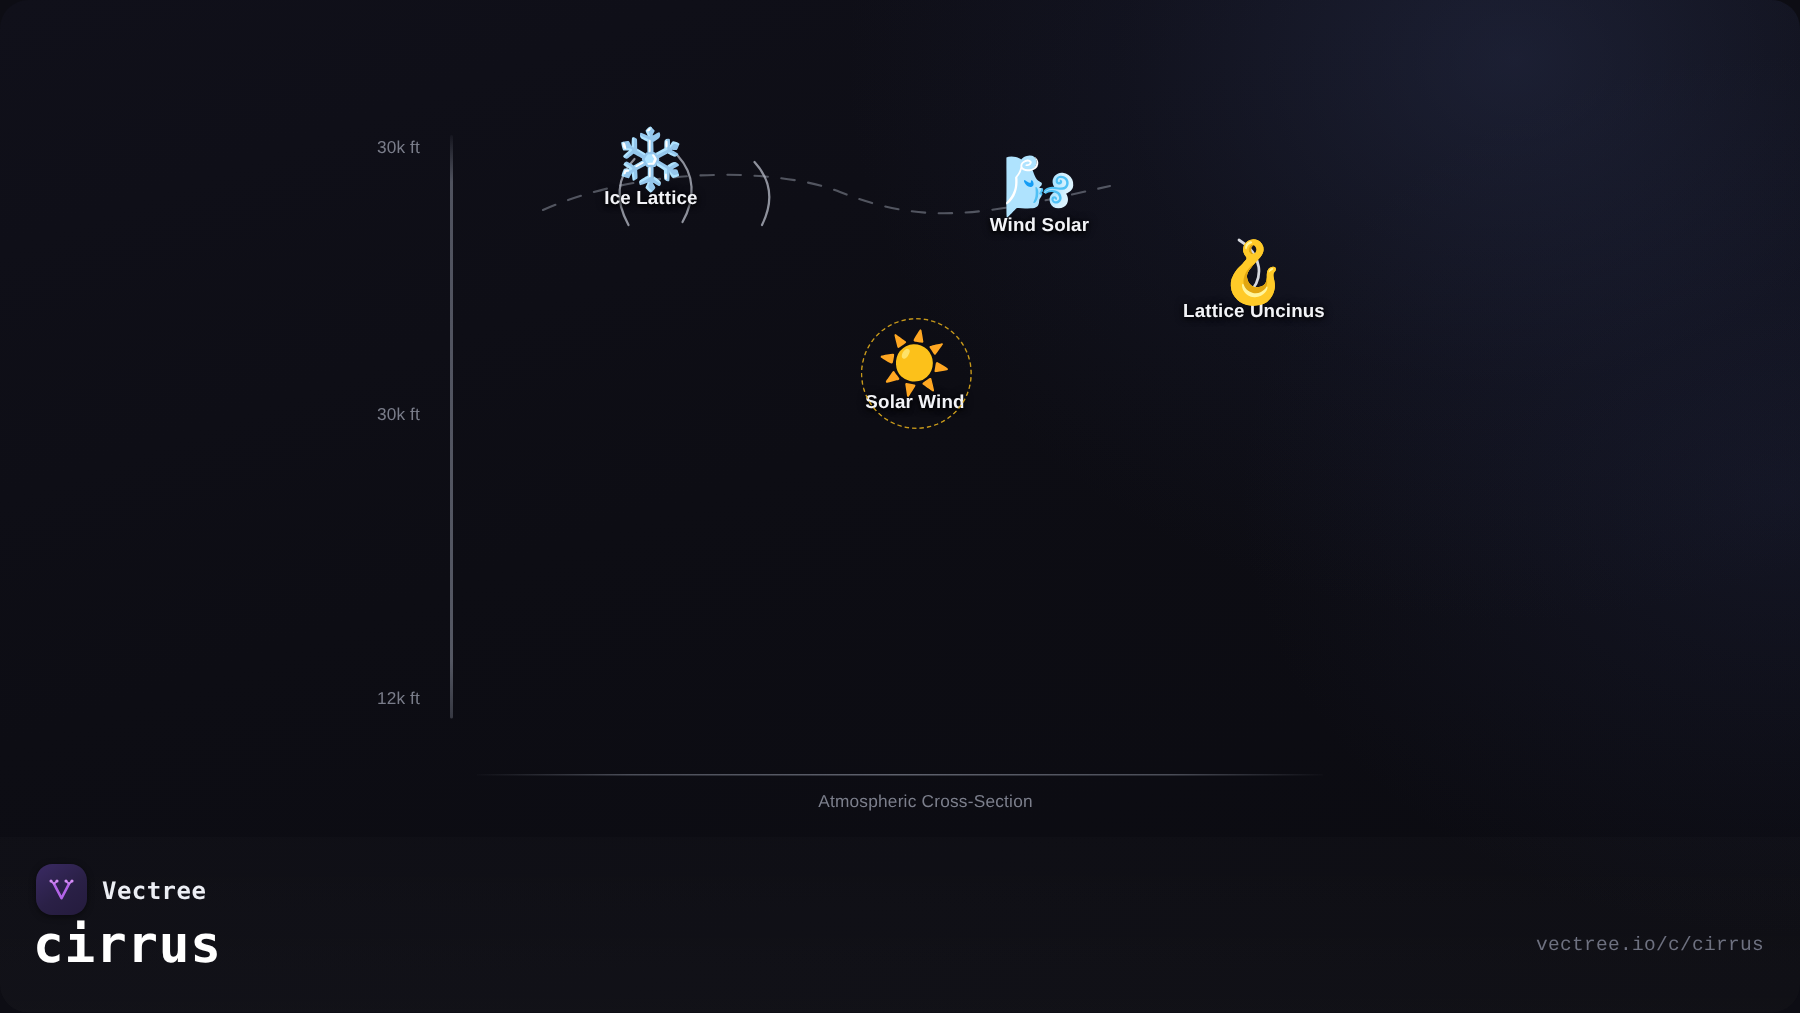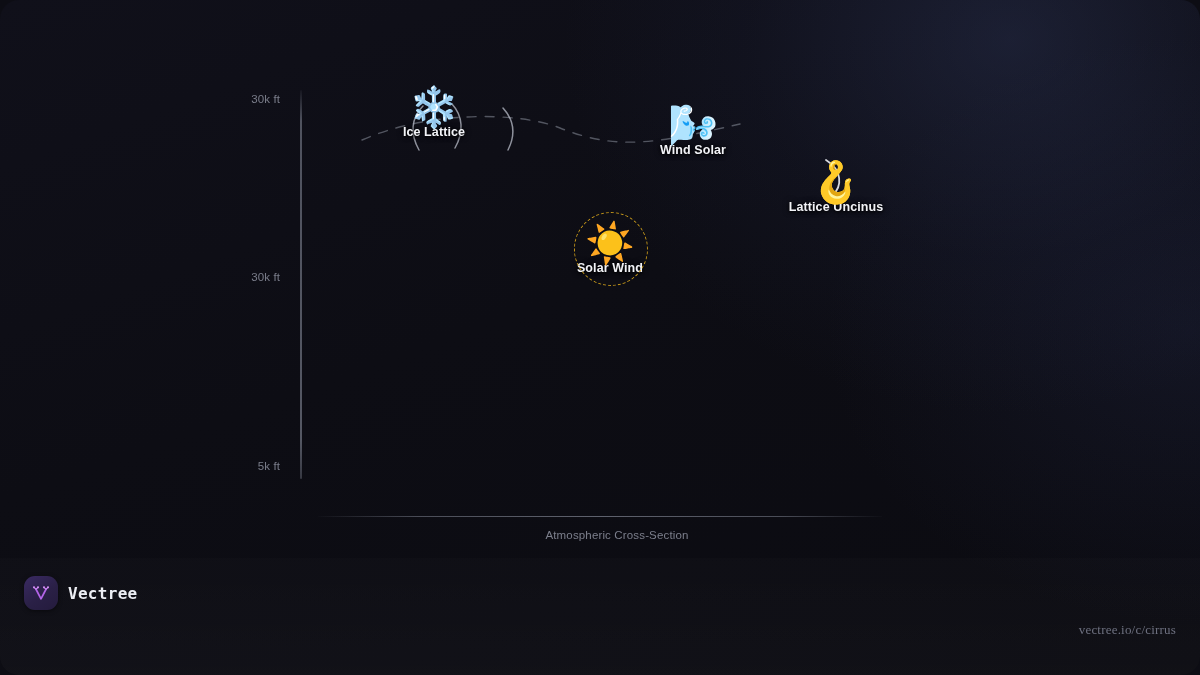--- a/index.html
+++ b/index.html
@@ -159,21 +159,21 @@
     font-family: "DejaVu Sans Mono", monospace;
     font-size: 34px;
     font-weight: bold;
     color: #ffffff;
     letter-spacing: 0.5px;
   }
   .url {
     position: absolute;
     right: 24px;
     top: 64px;
-    font-family: Liberation Serif, serif;
+    font-family: Liberation Mono, monospace;
     font-size: 13px;
     color: #6e7180;
     letter-spacing: 0.2px;
   }
 </style>
 </head>
 <body>
 
 <div id="stage">
 
@@ -182,21 +182,21 @@
     <div class="axis-line"></div>
 
     <div id="axis-ticks">
         <div class="tick-wrap" style="top: 93px;">
           <div class="axis-tick">30k ft</div>
         </div>
         <div class="tick-wrap" style="top: 271px;">
           <div class="axis-tick">30k ft</div>
         </div>
         <div class="tick-wrap" style="top: 460px;">
-          <div class="axis-tick">5k ft</div>
+          <div class="axis-tick">12k ft</div>
         </div>
       </div>
 
     <svg id="overlay" viewBox="0 0 1200 675" xmlns="http://www.w3.org/2000/svg">
 
       <path d="M 362,140 C 430,110 520,112 560,128 C 620,152 660,142 740,124" fill="none" stroke="#8b8f9c" stroke-width="1.4" stroke-dasharray="9 9" stroke-linecap="round" opacity="0.55"></path>
 
       <path d="M 423,106 C 411,118 410,134 419,150" fill="none" stroke="#b9bdc9" stroke-width="1.5" stroke-linecap="round" opacity="0.75"></path>
       <path d="M 452,104 C 463,116 464,132 455,148" fill="none" stroke="#b9bdc9" stroke-width="1.5" stroke-linecap="round" opacity="0.75"></path>
       <path d="M 503,108 C 514,120 516,134 508,150" fill="none" stroke="#b9bdc9" stroke-width="1.5" stroke-linecap="round" opacity="0.75"></path>
@@ -236,16 +236,17 @@
           <path d="M6 7.5 L3.6 5.2 M6 7.5 L8.4 5.2 M18 7.5 L15.6 5.2 M18 7.5 L20.4 5.2" fill="none" stroke="#c97ef0" stroke-width="1.5" stroke-linecap="round"></path>
           <circle cx="3.6" cy="5.2" r="1.25" fill="#d48df5"></circle>
           <circle cx="8.4" cy="5.2" r="1.25" fill="#d48df5"></circle>
           <circle cx="15.6" cy="5.2" r="1.25" fill="#d48df5"></circle>
           <circle cx="20.4" cy="5.2" r="1.25" fill="#d48df5"></circle>
         </svg>
       </div>
       <span class="brand-name">Vectree</span>
     </div>
 
+    <div class="slug">cirrus</div>
     <div class="url">vectree.io/c/cirrus</div>
   </div>
 
 </div>
 
 </body></html>

